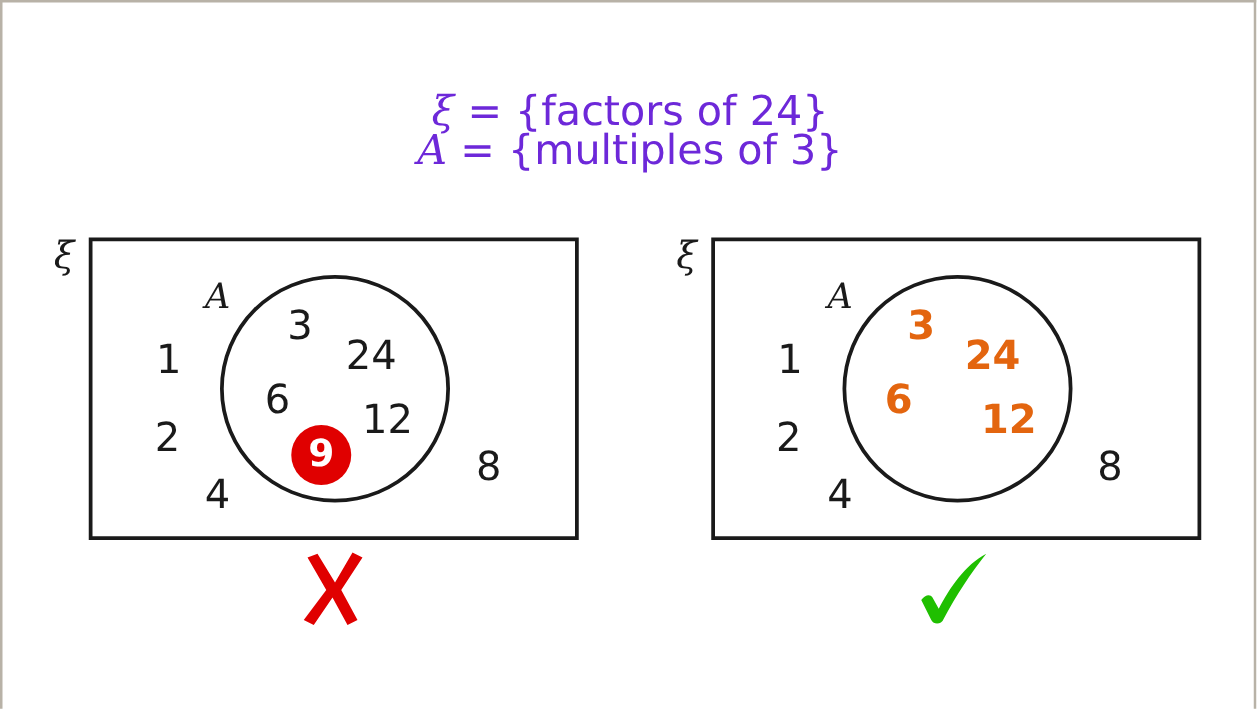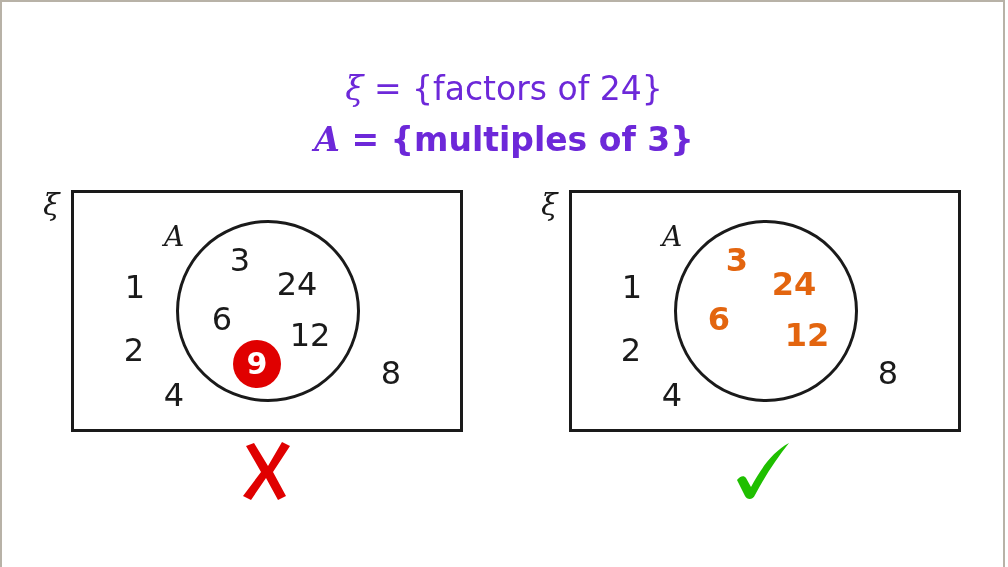--- a/index.html
+++ b/index.html
@@ -11,21 +11,21 @@
     position: absolute; left: 0; top: 0; width: 1005px; height: 567px;
     border-left: 2px solid #b8b2a7; border-top: 2px solid #b8b2a7; border-right: 2px solid #b8b2a7;
     box-sizing: border-box; background: #fff;
   }
   .title {
     position: absolute; left: 0; width: 1008px; text-align: center;
     font-size: 33px; line-height: 1; color: #6d28d9;
   }
   .title .sym { font-family: "DejaVu Serif", serif; font-style: italic; }
   .t1 { top: 72px; }
-  .t2 { top: 123px; font-weight: bold; }
+  .t2 { top: 103px; }
   .venn { position: absolute; top: 190px; width: 392px; height: 242px; }
   .venn.left { left: 71px; }
   .venn.right { left: 569px; }
   .box {
     position: absolute; left: 0; top: 0; width: 392px; height: 242px;
     border: 3px solid #1a1a1a; box-sizing: border-box;
   }
   .xi-label {
     position: absolute; left: -28px; top: 0px; font-family: "DejaVu Serif", serif;
     font-style: italic; font-size: 30px; line-height: 1;

